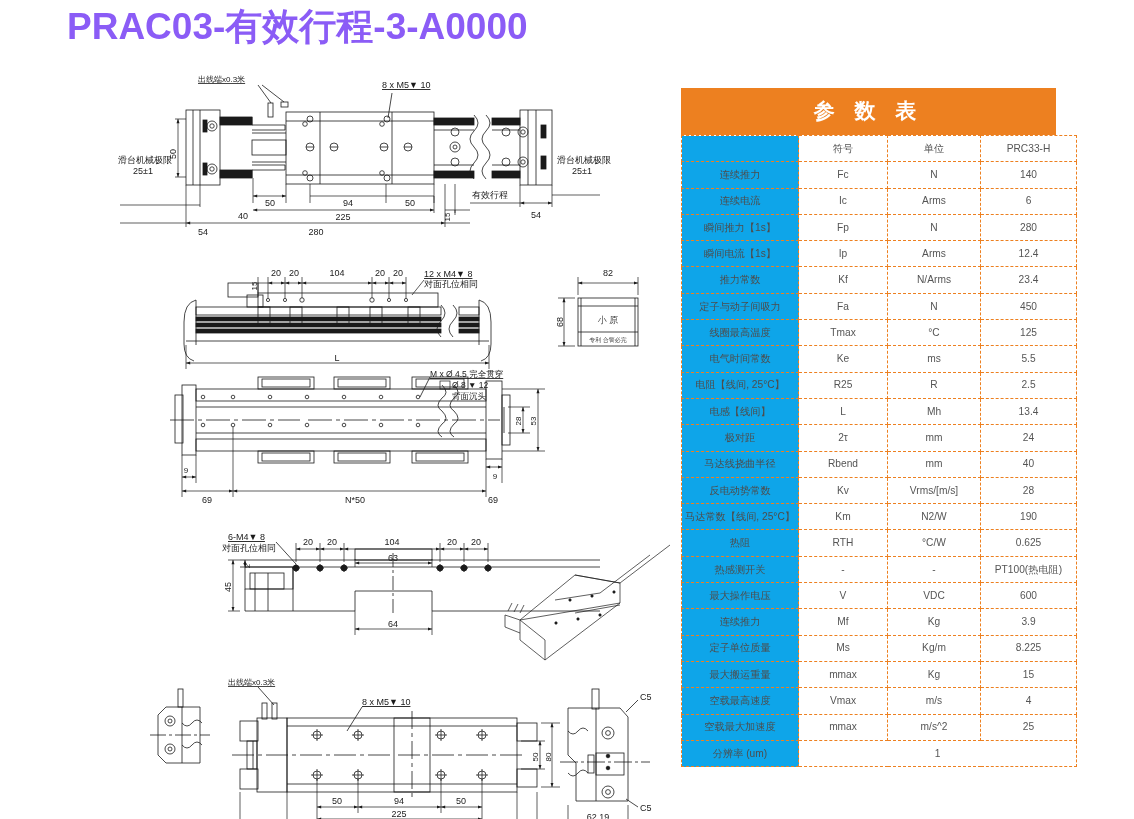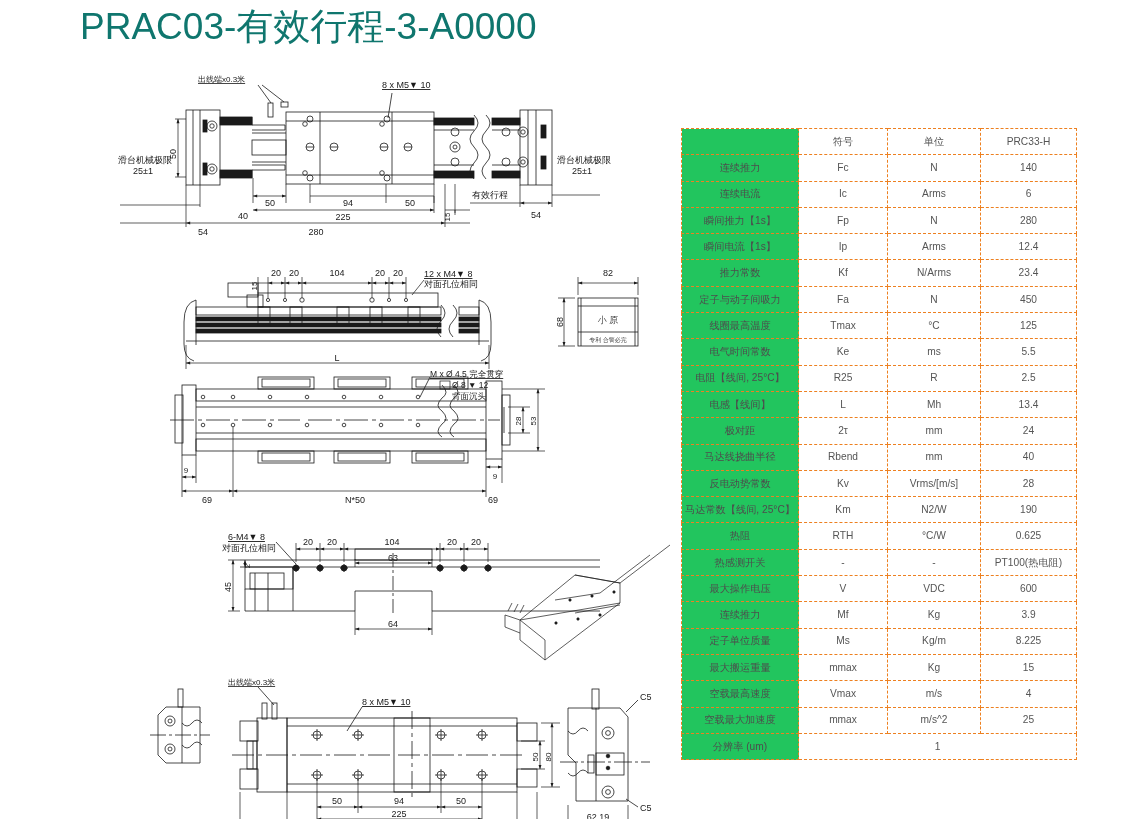--- a/index.html
+++ b/index.html
@@ -11,26 +11,26 @@
     width: 1134px;
     height: 819px;
     position: relative;
     font-family: "Liberation Sans", "DejaVu Sans", sans-serif;
     overflow: hidden;
   }
 
   
   #page-title {
     position: absolute;
-    left: 80px;
+    left: 67px;
     top: 2px;
     font-size: 37px;
-    font-weight: normal;
+    font-weight: bold;
     letter-spacing: 0px;
-    color: #0f766e;
+    color: #8b5cf6;
     white-space: nowrap;
     font-family: "Liberation Sans", "DejaVu Sans", sans-serif;
   }
 
   
   #drawing-area {
     position: absolute;
     left: 0px;
     top: 55px;
     width: 670px;
@@ -54,32 +54,31 @@
     letter-spacing: 7px;
     padding: 9px 0 10px 0;
     font-family: "Liberation Sans", "DejaVu Sans", sans-serif;
   }
   table.param {
     border-collapse: collapse;
     width: 375px;
     table-layout: fixed;
     font-size: 10.2px;
     color: #555555;
-    margin-top: 40px;
   }
   table.param td {
     border: 1px dashed #ED8020;
     text-align: center;
     height: 25.3px;
     padding: 0 2px;
     font-family: "Liberation Sans", "DejaVu Sans", sans-serif;
     line-height: 1.15;
   }
   table.param td.lbl {
-    background: #22c55e;
+    background: #0ea5e9;
     width: 112px;
     color: #4d4d4d;
   }
   table.param td.sym { width: 84px; }
   table.param td.unit { width: 88px; }
   table.param td.val { width: 91px; }
   table.param td.merged { text-align: center; }
 
   
   .dt { font-family: "Liberation Sans", "DejaVu Sans", sans-serif; fill: #1a1a1a; }
@@ -607,20 +606,21 @@
       <text x="640" y="756" font-size="9" text-anchor="start">C5</text>
       <text x="598" y="765" font-size="9" text-anchor="middle">62.19</text>
     </g>
   </g>
 
   </g>
 </svg>
 </div>
 
 <div id="param-table-wrap">
+  <div id="param-header">参 数 表</div>
   <table class="param">
     <tbody id="param-body">
         <tr>
           <td class="lbl"></td>
           <td class="sym">符号</td>
           <td class="unit">单位</td>
           <td class="val">PRC33-H</td>
         </tr>
         <tr>
           <td class="lbl">连续推力</td>

